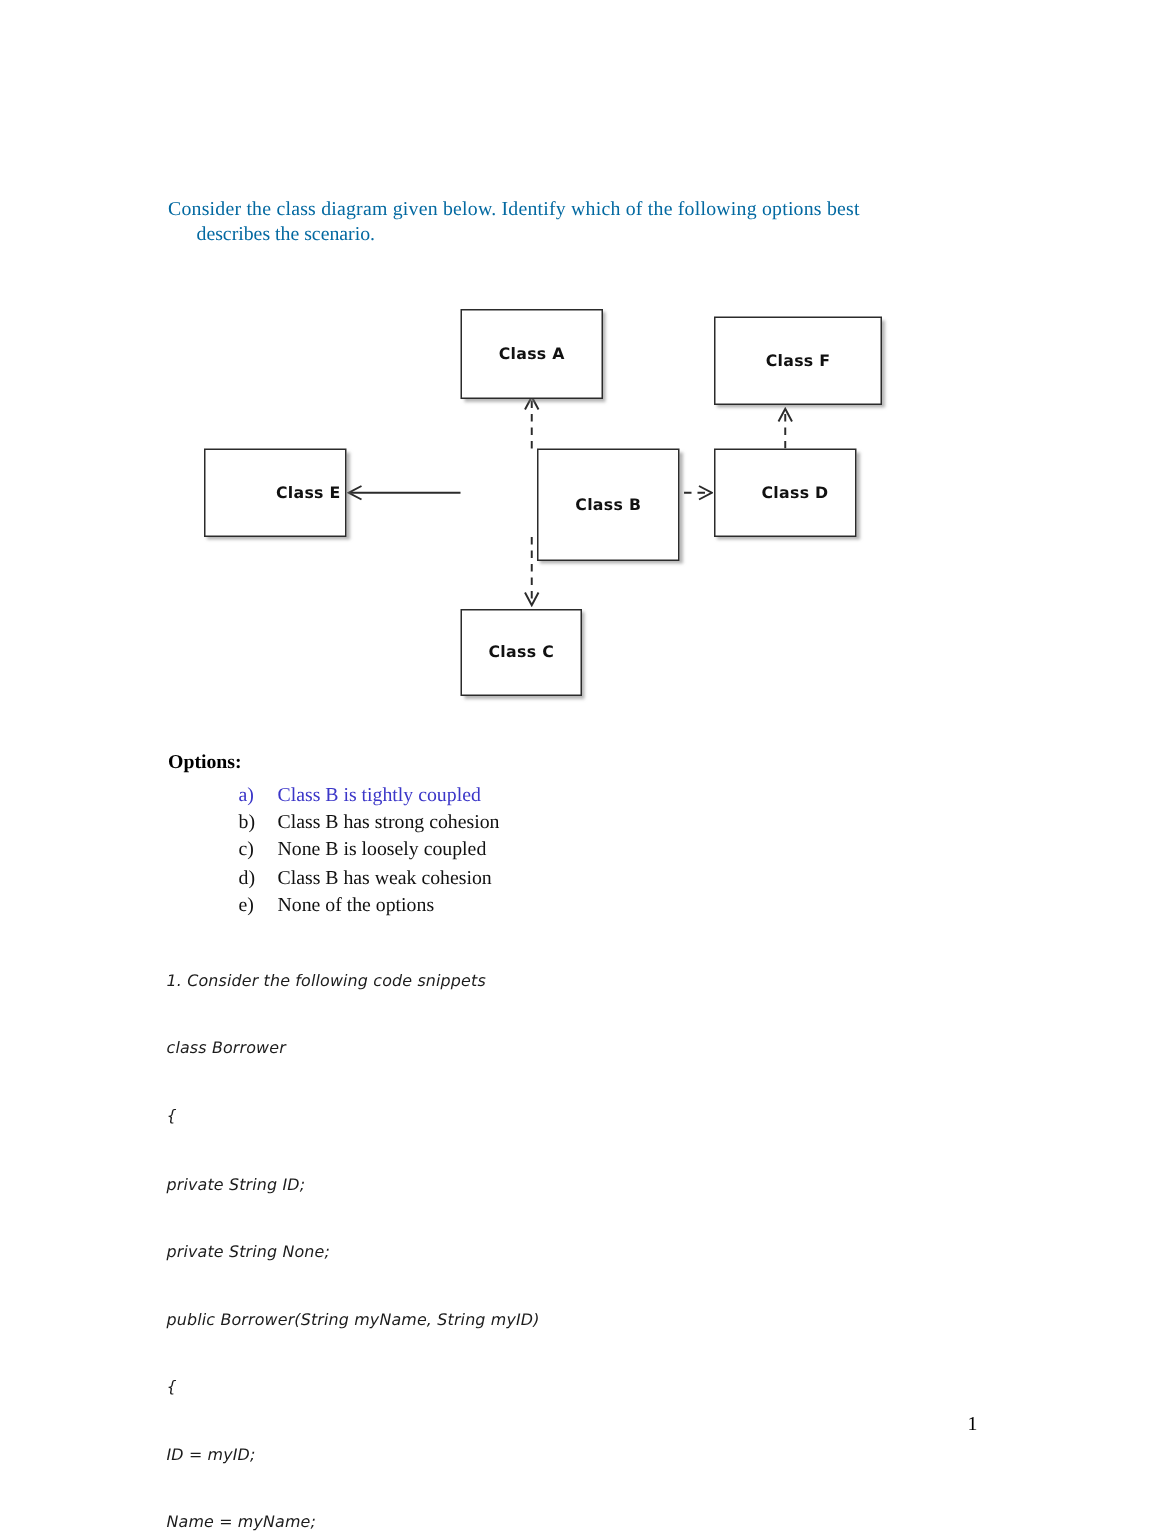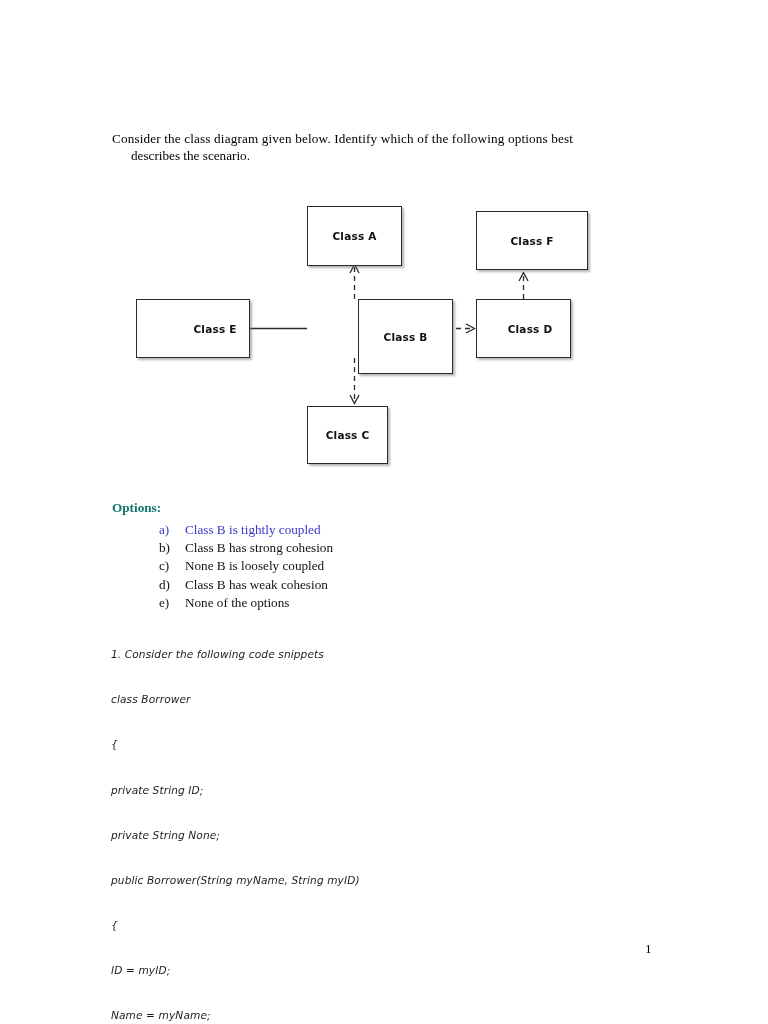--- a/index.html
+++ b/index.html
@@ -24,21 +24,21 @@
 
   
   .intro {
     position: absolute;
     left: 112px;
     top: 130px;
     width: 548px;
     font-family: "Liberation Serif", serif;
     font-size: 13.2px;
     line-height: 17px;
-    color: #000000;
+    color: #0369a1;
     text-align: justify;
     text-justify: inter-word;
   }
   .intro .ln1 { display: block; white-space: nowrap; letter-spacing: .15px; }
   .intro .ln2 { display: block; margin-left: 19px; }
 
   
   .diagram {
     position: absolute;
     left: 0;
@@ -59,41 +59,41 @@
   .cbox span {
     font-family: "DejaVu Sans", "Liberation Sans", sans-serif;
     font-size: 10.5px;
     font-weight: bold;
     color: #111111;
     letter-spacing: .2px;
   }
 
   #box-a { left: 307px; top: 206px; width: 95px; height: 60px; }
   #box-f { left: 476px; top: 211px; width: 112px; height: 59px; }
-  #box-e { left: 136px; top: 299px; width: 114px; height: 59px; padding-left: 44px; }
+  #box-e { left: 136px; top: 299px; width: 95px; height: 59px; padding-left: 44px; }
   #box-b { left: 316px; top: 299px; width: 95px; height: 75px; margin-left: 42px; }
   #box-d { left: 476px; top: 299px; width: 95px; height: 59px; padding-left: 13px; }
   #box-c { left: 307px; top: 406px; width: 81px; height: 58px; }
 
   .edges {
     position: absolute;
     left: 0; top: 0;
     width: 768px; height: 500px;
     pointer-events: none;
   }
 
   
   .options-title {
     position: absolute;
     left: 112px;
     top: 500px;
     font-family: "Liberation Serif", serif;
     font-weight: bold;
     font-size: 13.2px;
-    color: #0f766e;
+    color: #000000;
   }
   .options-list {
     position: absolute;
     left: 159px;
     top: 521px;
     font-family: "Liberation Serif", serif;
     font-size: 13.2px;
     line-height: 18.2px;
     color: #111111;
   }

